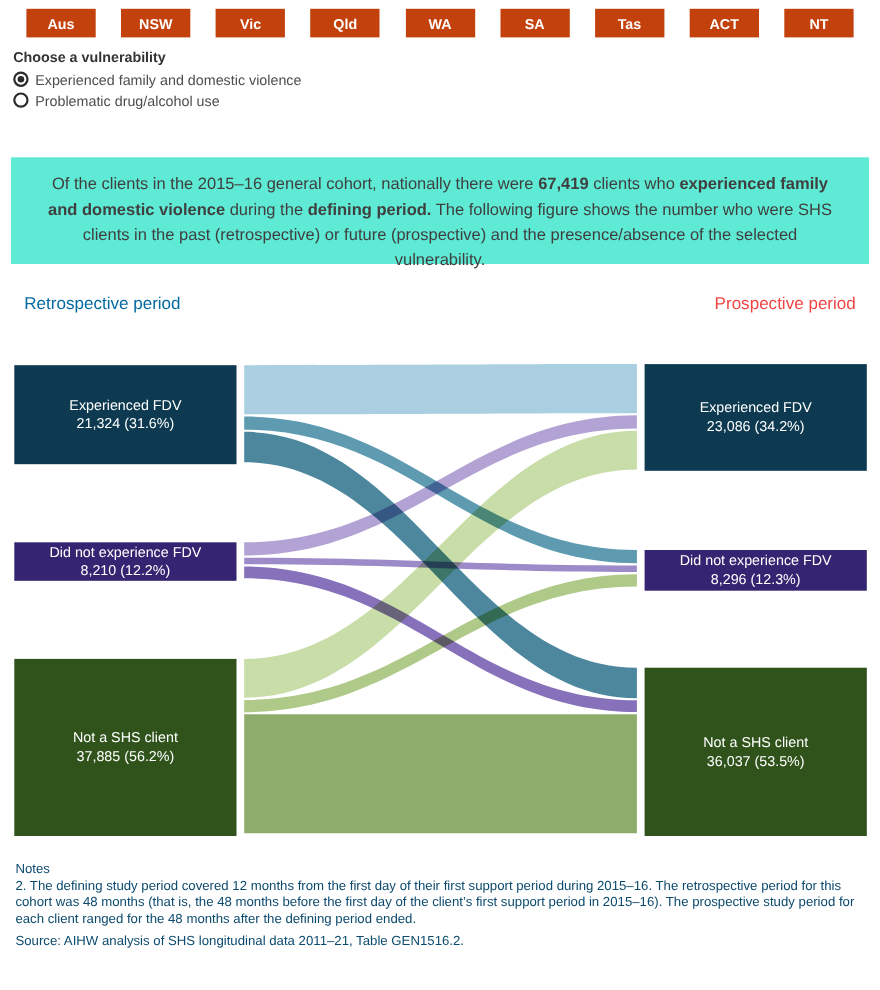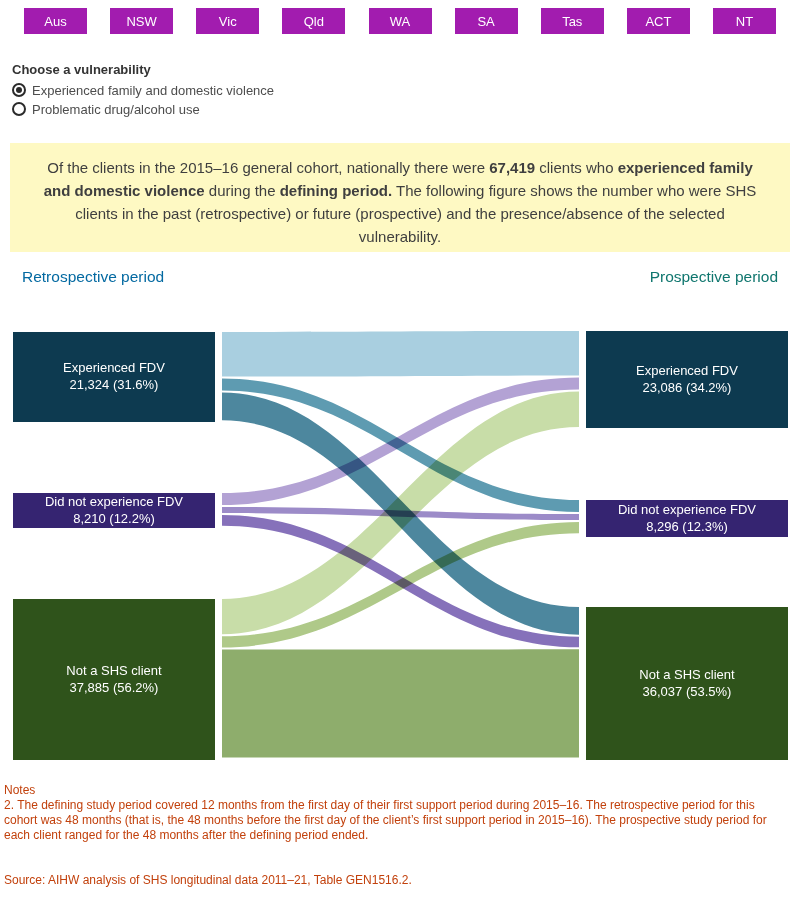--- a/index.html
+++ b/index.html
@@ -7,58 +7,58 @@
     width:800px;height:900px;position:relative;overflow:hidden;
     font-family:"Liberation Sans", sans-serif;color:#3c3c3c;
   }
   
   .tabbar{
     position:absolute;left:24px;right:24px;top:8px;height:26px;
     display:flex;justify-content:space-between;
   }
   .tabbar button{
     width:63px;height:26px;border:none;cursor:pointer;
-    background:#a21caf;color:#ffffff;font-family:inherit;font-size:13px;
-    display:flex;align-items:center;justify-content:center;padding:0;
+    background:#c2410c;color:#ffffff;font-family:inherit;font-size:13px;
+    display:flex;align-items:center;justify-content:center;padding:0;font-weight:bold;
   }
   
   .filter{position:absolute;left:12px;top:44px;}
-  .filter .flabel{font-size:13px;font-weight:bold;color:#333333;margin-bottom:4px;margin-top:18px;}
+  .filter .flabel{font-size:13px;font-weight:bold;color:#333333;margin-bottom:4px;}
   .radio-row{display:flex;align-items:center;height:18px;margin-top:1px;cursor:pointer;}
   .radio{
     box-sizing:border-box;flex:0 0 auto;width:14px;height:14px;margin-right:6px;
     border:2px solid #2b2b2b;border-radius:50%;position:relative;background:#fff;
   }
   .radio.selected::after{
     content:"";position:absolute;left:2px;top:2px;width:6px;height:6px;
     border-radius:50%;background:#2b2b2b;
   }
   .radio-row .rlabel{font-size:13px;color:#4d4d4d;}
   
   .summary{
-    position:absolute;left:10px;top:143px;width:780px;height:109px;
-    background:#fef9c3;box-sizing:border-box;padding:13px 26px 0 26px;
+    position:absolute;left:10px;top:143px;width:780px;height:97px;
+    background:#5eead4;box-sizing:border-box;padding:13px 26px 0 26px;
     font-size:15px;line-height:23px;text-align:center;color:#3f3f3f;
   }
   
   .period-left{position:absolute;left:22px;top:268px;font-size:15.5px;color:#0369a1;}
-  .period-right{position:absolute;right:22px;top:268px;font-size:15.5px;color:#0f766e;}
+  .period-right{position:absolute;right:22px;top:268px;font-size:15.5px;color:#ef4444;}
   
   #sankey-svg{position:absolute;left:0;top:0;width:800px;height:900px;pointer-events:none;}
   #sankey-svg .flow{mix-blend-mode:multiply;pointer-events:auto;}
   #sankey-svg text{
     font-family:"Liberation Sans", sans-serif;font-size:13px;fill:#ffffff;
     text-anchor:middle;pointer-events:none;
   }
   
   .notes{
-    position:absolute;left:4px;right:10px;top:783px;
-    font-size:12px;line-height:15px;color:#c2410c;
+    position:absolute;left:14px;right:10px;top:783px;
+    font-size:12px;line-height:15px;color:#0c4a6e;
   }
-  .notes .source{margin-top:30px;}
+  .notes .source{margin-top:5px;}
 </style>
 </head>
 <body>
 
 <div class="tabbar">
   <button>Aus</button>
   <button>NSW</button>
   <button>Vic</button>
   <button>Qld</button>
   <button>WA</button>

